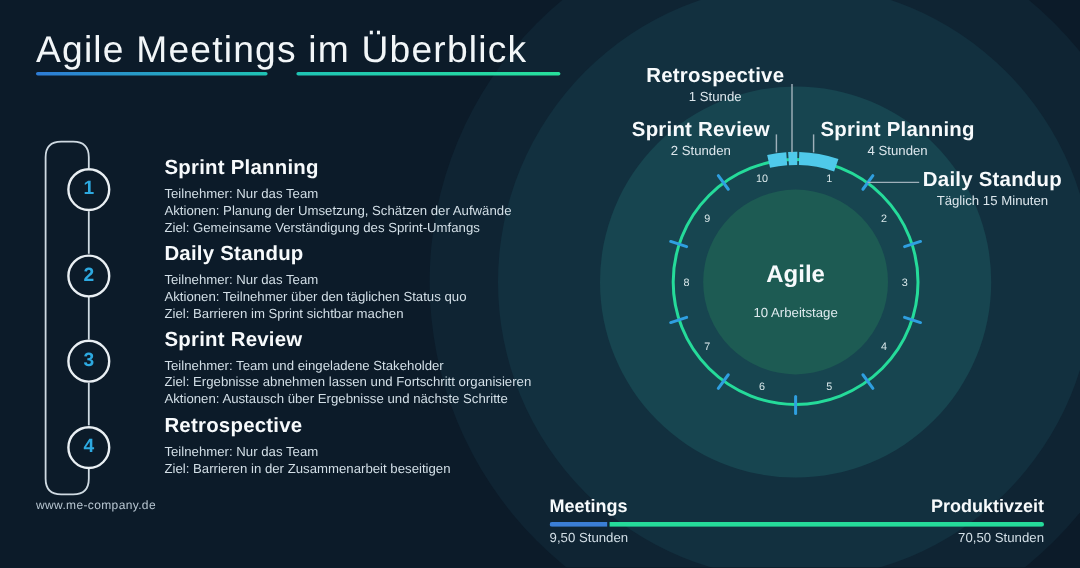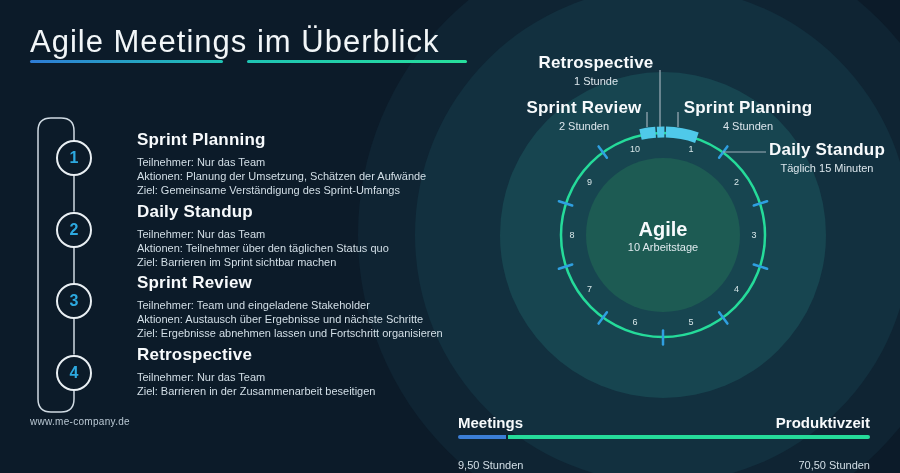--- a/index.html
+++ b/index.html
@@ -42,29 +42,29 @@
   .step .line{font-size:11px;line-height:14px;color:#d3dfe7;}
   .step .line:first-of-type{margin-top:5px;}
 
   
   .ring-label{position:absolute;transform:translateX(-50%);text-align:center;white-space:nowrap;}
   .ring-label .big{font-size:17px;font-weight:bold;color:#f7fafc;letter-spacing:.2px;}
   .ring-label .small{font-size:11px;color:#dce6ec;margin-top:2px;}
   .day-number{position:absolute;transform:translate(-50%,-50%);font-size:9px;color:#d8e7e9;text-align:center;}
   .center-label{position:absolute;left:663px;top:218px;transform:translateX(-50%);text-align:center;white-space:nowrap;}
   .center-label .big{font-size:20px;font-weight:bold;color:#f7fafc;}
-  .center-label .small{font-size:11px;color:#dfeaee;margin-top:0;}
+  .center-label .small{font-size:11px;color:#dfeaee;margin-top:14px;}
 
   
   .summary{position:absolute;left:458px;top:394px;width:412px;}
   .summary .labels{display:flex;justify-content:space-between;font-size:15px;font-weight:bold;color:#f7fafc;margin-top:20px;}
   .summary .bar{display:flex;margin-top:4px;height:4px;border-radius:2px;overflow:hidden;}
   .summary .bar .blue{width:48px;background:var(--bar-blue,#3b7ed6);margin-right:2px;}
   .summary .bar .green{flex:1;background:var(--accent-green,#25db9a);}
-  .summary .values{display:flex;justify-content:space-between;font-size:11px;color:#d3dfe7;margin-top:20px;}
+  .summary .values{display:flex;justify-content:space-between;font-size:11px;color:#d3dfe7;margin-top:4px;}
 
   .footer-url{position:absolute;left:30px;top:416px;font-size:10px;color:#b9c7d2;letter-spacing:.3px;}
 </style>
 </head>
 <body>
 
 <div class="stage">
 
   <div class="bg-circle bg-c1"></div>
   <div class="bg-circle bg-c2"></div>
@@ -127,22 +127,22 @@
   </div>
   <div class="step" style="top:201.5px;">
     <h3>Daily Standup</h3>
     <div class="line">Teilnehmer: Nur das Team</div>
     <div class="line">Aktionen: Teilnehmer über den täglichen Status quo</div>
     <div class="line">Ziel: Barrieren im Sprint sichtbar machen</div>
   </div>
   <div class="step" style="top:273px;">
     <h3>Sprint Review</h3>
     <div class="line">Teilnehmer: Team und eingeladene Stakeholder</div>
+    <div class="line">Ziel: Ergebnisse abnehmen lassen und Fortschritt organisieren</div>
     <div class="line">Aktionen: Austausch über Ergebnisse und nächste Schritte</div>
-    <div class="line">Ziel: Ergebnisse abnehmen lassen und Fortschritt organisieren</div>
   </div>
   <div class="step" style="top:344.5px;">
     <h3>Retrospective</h3>
     <div class="line">Teilnehmer: Nur das Team</div>
     <div class="line">Ziel: Barrieren in der Zusammenarbeit beseitigen</div>
   </div>
 
   <div class="ring-label" style="left:596px;top:53px;">
     <div class="big">Retrospective</div>
     <div class="small">1 Stunde</div>

